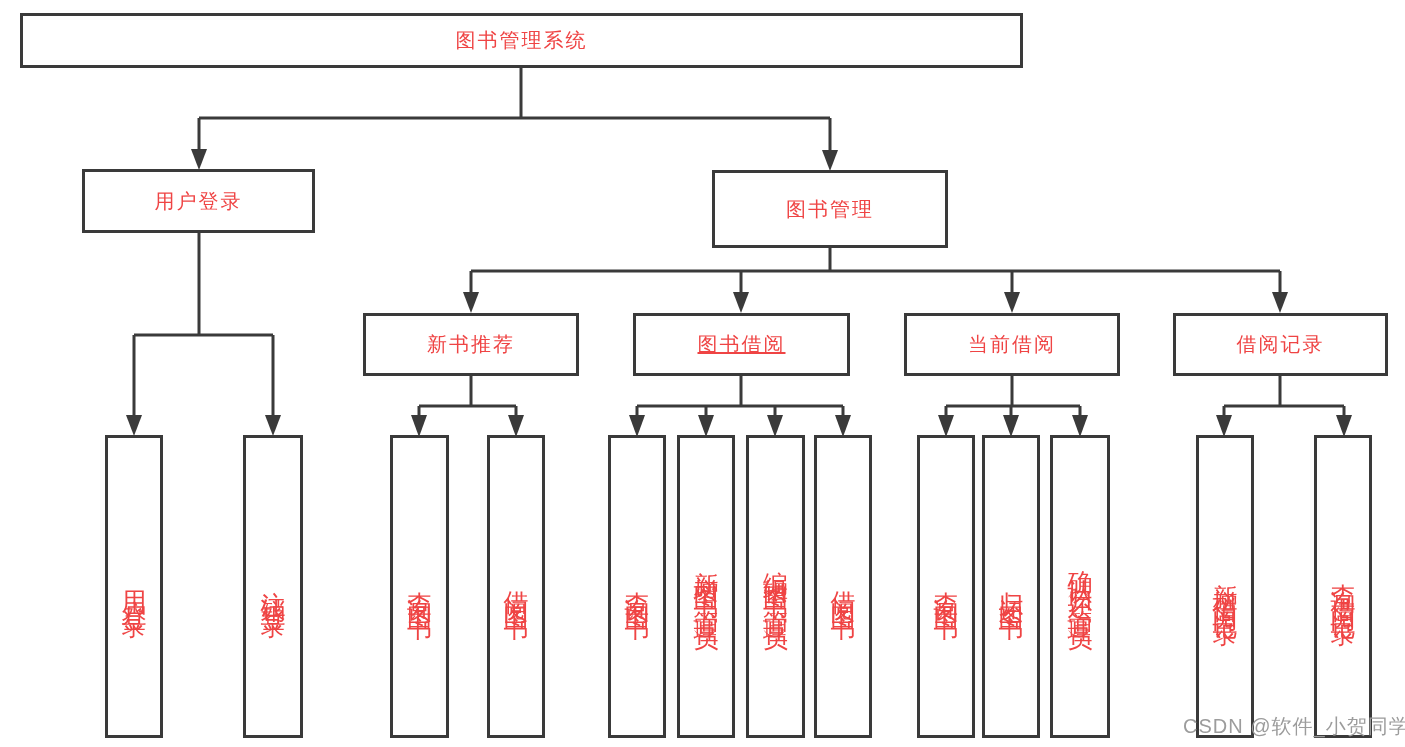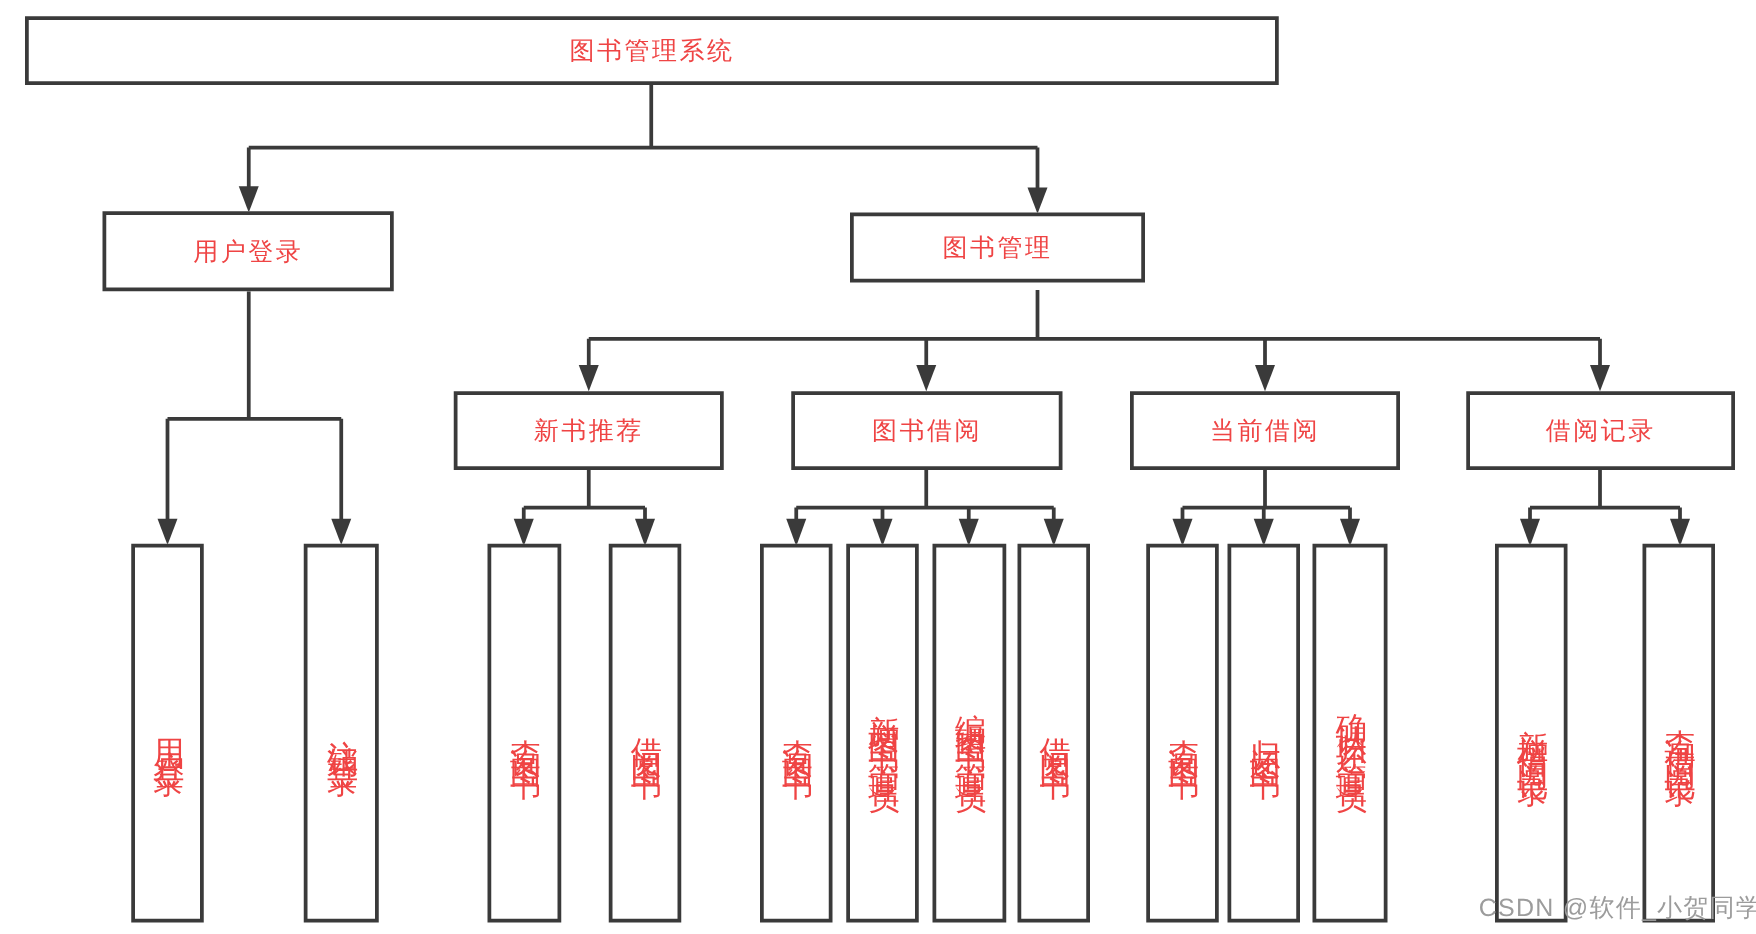--- a/index.html
+++ b/index.html
@@ -78,24 +78,24 @@
     <g>
       <path d="M1280 376 V406 M1224 406 H1344 M1224 406 V417 M1344 406 V417"></path>
       <polygon points="1216,415 1232,415 1224,437"></polygon>
       <polygon points="1336,415 1352,415 1344,437"></polygon>
     </g>
   </svg>
 
   <div class="node h" style="left:20px; top:13px; width:1003px; height:55px;">图书管理系统</div>
 
   <div class="node h" style="left:82px; top:169px; width:233px; height:64px;">用户登录</div>
-  <div class="node h" style="left:680px; top:170px; width:236px; height:56px;">图书管理</div>
+  <div class="node h" style="left:712px; top:170px; width:236px; height:78px;">图书管理</div>
 
   <div class="node h" style="left:363px; top:313px; width:216px; height:63px;">新书推荐</div>
-  <div class="node h" style="left:633px; top:313px; width:217px; height:63px;">图书借阅</div>
+  <div class="node h" style="left:633px; top:313px; width:217px; height:63px;text-decoration:underline;">图书借阅</div>
   <div class="node h" style="left:904px; top:313px; width:216px; height:63px;">当前借阅</div>
   <div class="node h" style="left:1173px; top:313px; width:215px; height:63px;">借阅记录</div>
 
   <div class="node v" style="left:105px; top:435px; width:58px; height:303px;">
     <span class="vtext">用户登录</span>
   </div>
   <div class="node v" style="left:243px; top:435px; width:60px; height:303px;">
     <span class="vtext">注销登录</span>
   </div>
 

